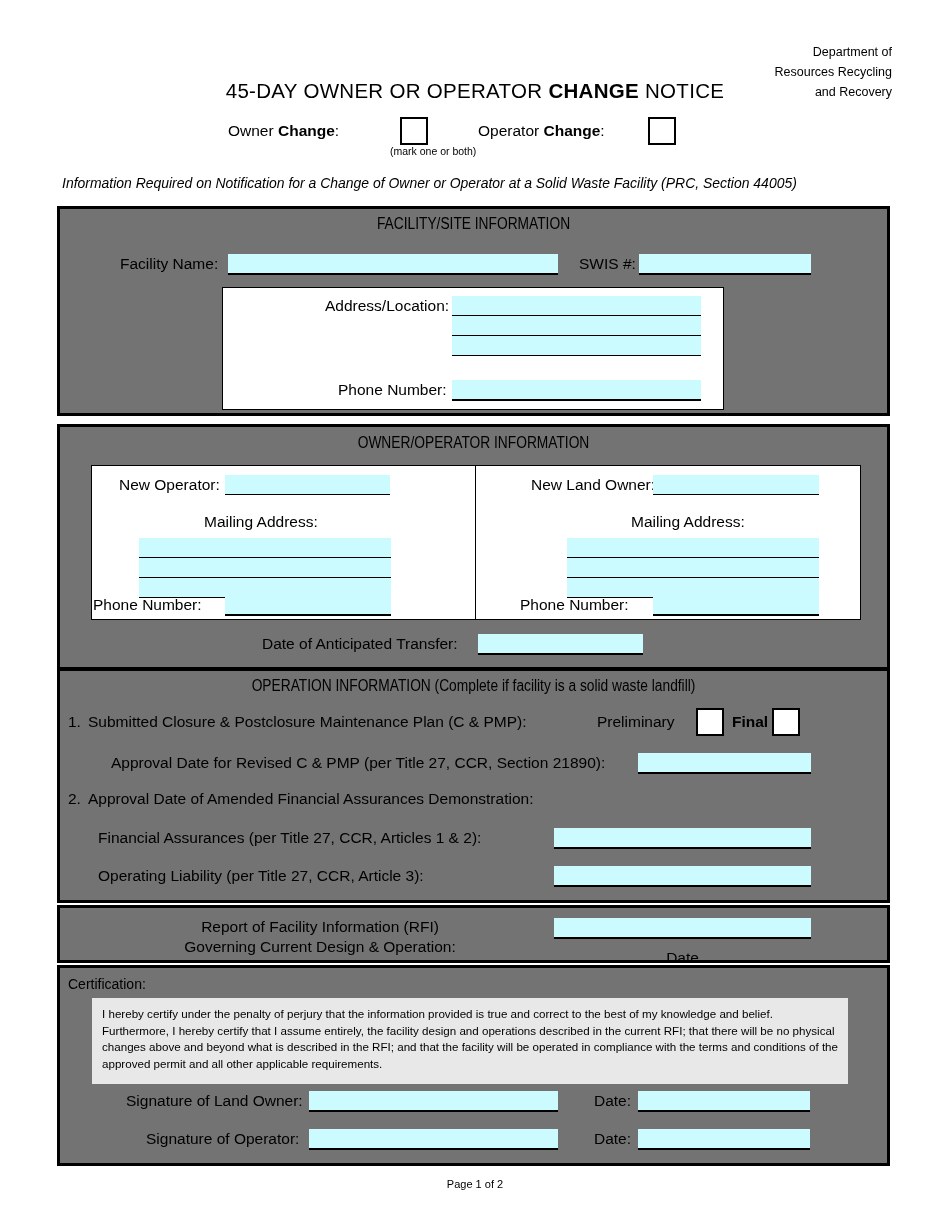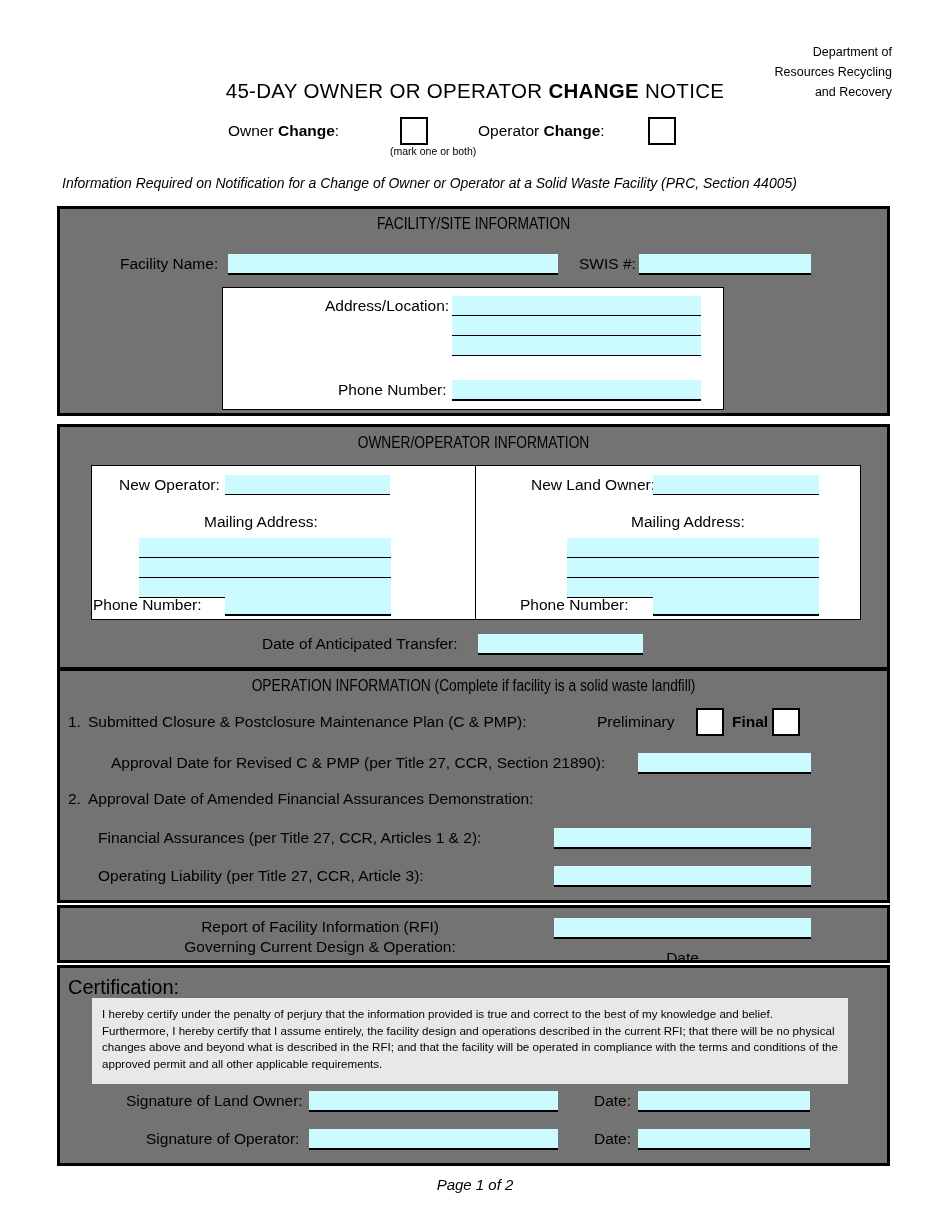--- a/index.html
+++ b/index.html
@@ -117,23 +117,22 @@
     font-size: 11.6px;
     line-height: 16.5px;
     padding: 8px 10px 10px 10px;
     box-sizing: border-box;
   }
 
   .footer {
     position: absolute;
     left: 0; right: 0;
     text-align: center;
-    font-size: 15px;
+    font-size: 11px;
     line-height: 17px;
-    font-style: italic;
   }
 </style>
 </head>
 <body>
 
 <div id="page">
 
 
   <div class="abs hdr-right">
     <div>Department of</div>
@@ -246,21 +245,21 @@
   <div class="section" style="top:905px; height:58px;">
     <div class="abs lbl" style="left:0; top:30px; width:520px; text-align:center;">Governing Current Design &amp; Operation:</div>
     <div class="abs lbl" style="left:0; top:10px; width:520px; text-align:center;">Report of Facility Information (RFI)</div>
 
     <div class="abs fill" style="left:494px; top:10px; width:257px;"></div>
     <div class="abs lbl" style="left:494px; top:41px; width:257px; text-align:center;">Date</div>
   </div>
 
   <div class="section" style="top:965px; height:201px;">
 
-    <div class="abs lbl" style="left:8px; top:8px; font-size:20px;">Certification:</div>
+    <div class="abs lbl" style="left:8px; top:8px; font-size:14px;">Certification:</div>
 
     <div class="cert-para" style="left:32px; top:30px; width:756px; height:86px;">I hereby certify under the penalty of perjury that the information provided is true and correct to the best of my knowledge and belief. Furthermore, I hereby certify that I assume entirely, the facility design and operations described in the current RFI; that there will be no physical changes above and beyond what is described in the RFI; and that the facility will be operated in compliance with the terms and conditions of the approved permit and all other applicable requirements.</div>
 
     <div class="abs lbl" style="left:66px; top:124px;">Signature of Land Owner:</div>
     <div class="abs fill" style="left:249px; top:123px; width:249px;"></div>
     <div class="abs lbl" style="left:534px; top:124px;">Date:</div>
     <div class="abs fill" style="left:578px; top:123px; width:172px;"></div>
 
     <div class="abs lbl" style="left:86px; top:162px;">Signature of Operator:</div>
     <div class="abs fill" style="left:249px; top:161px; width:249px;"></div>

